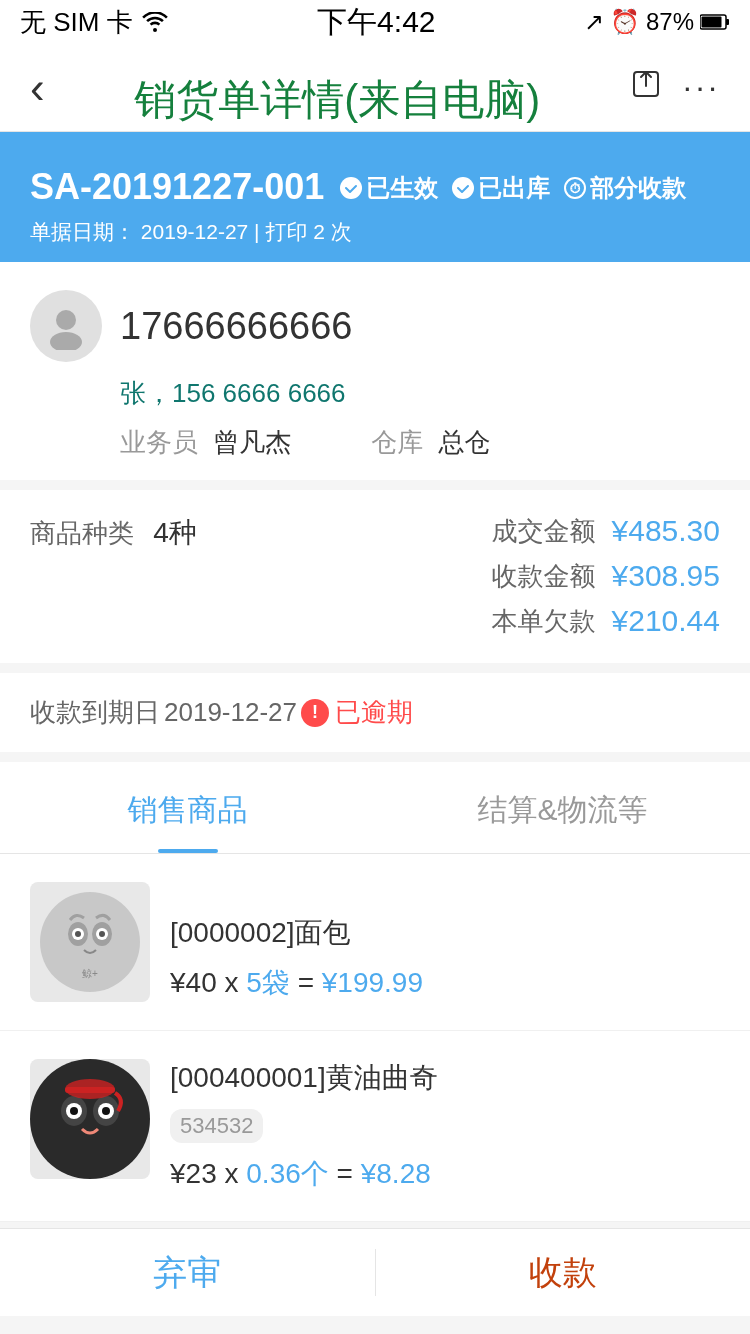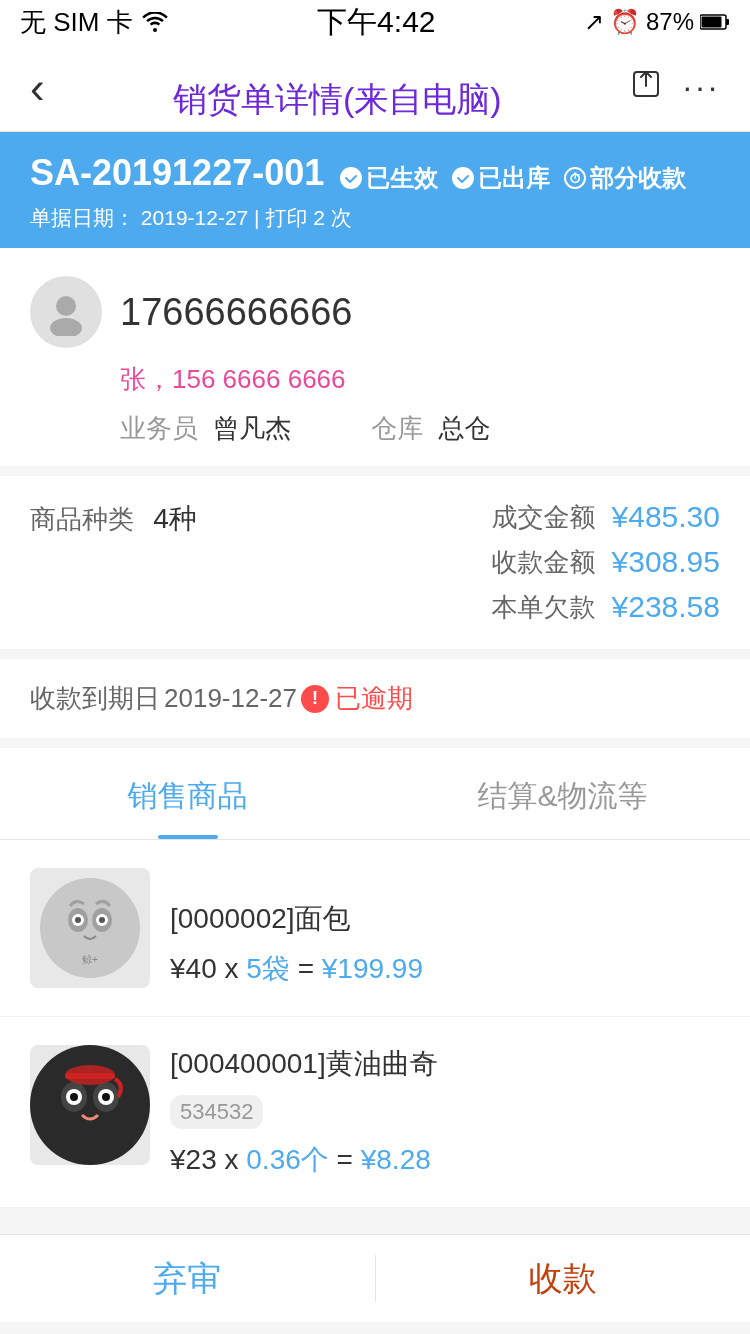--- a/index.html
+++ b/index.html
@@ -30,44 +30,45 @@
     .nav-bar {
       background: #fff;
       height: 88px;
       display: flex;
       align-items: center;
       justify-content: space-between;
       padding: 0 30px;
       border-bottom: 1px solid #e5e5e5;
     }
     .nav-title {
-      font-size: 34px;
+      font-size: 42px;
       font-weight: 500;
-      color: #6d28d9;
+      color: #15803d;
       margin-top: 24px;
     }
     .nav-left, .nav-right {
       display: flex;
       align-items: center;
       gap: 20px;
     }
 
     
     .header-banner {
       background: #4DAAEE;
       padding: 20px 30px 16px;
     }
     .banner-order-id {
       font-size: 34px;
       font-weight: bold;
       color: #fff;
       display: flex;
-      align-items: flex-end;
+      align-items: center;
       gap: 16px;
       flex-wrap: wrap;
+      margin-top: 14px;
     }
     .banner-tags {
       display: flex;
       gap: 14px;
       margin-top: 2px;
     }
     .banner-tag {
       display: flex;
       align-items: center;
       gap: 4px;
@@ -124,21 +125,21 @@
       justify-content: center;
       flex-shrink: 0;
     }
     .customer-name {
       font-size: 38px;
       font-weight: 500;
       color: #333;
     }
     .customer-info {
       font-size: 26px;
-      color: #ec4899;
+      color: #0f766e;
       padding-left: 90px;
     }
     .customer-meta {
       display: flex;
       gap: 20px;
       padding-left: 90px;
     }
     .meta-item {
       font-size: 26px;
       color: #666;
@@ -270,21 +271,21 @@
     .product-price {
       font-size: 28px;
       color: #333;
     }
     .price-qty { color: #4DAAEE; }
     .price-total { color: #4DAAEE; font-weight: 500; }
 
     
     .bottom-bar {
       position: fixed;
-      bottom: 12px;
+      bottom: 18px;
       left: 0;
       width: 750px;
       height: 88px;
       background: #fff;
       border-top: 1px solid #e5e5e5;
       display: flex;
     }
     .bottom-btn {
       flex: 1;
       display: flex;
@@ -403,21 +404,21 @@
     <div class="stats-row">
       <span class="stats-label">成交金额</span>
       <span class="stats-value-blue">¥485.30</span>
     </div>
     <div class="stats-row">
       <span class="stats-label">收款金额</span>
       <span class="stats-value-blue">¥308.95</span>
     </div>
     <div class="stats-row">
       <span class="stats-label">本单欠款</span>
-      <span class="stats-value-blue">¥238.58</span>
+      <span class="stats-value-blue">¥210.44</span>
     </div>
   </div>
 </div>
 
 <div class="due-section">
   <span>收款到期日</span>
   <span>2019-12-27</span>
   <span class="overdue-badge">
     <span class="overdue-icon">!</span>
     <span>已逾期</span>

